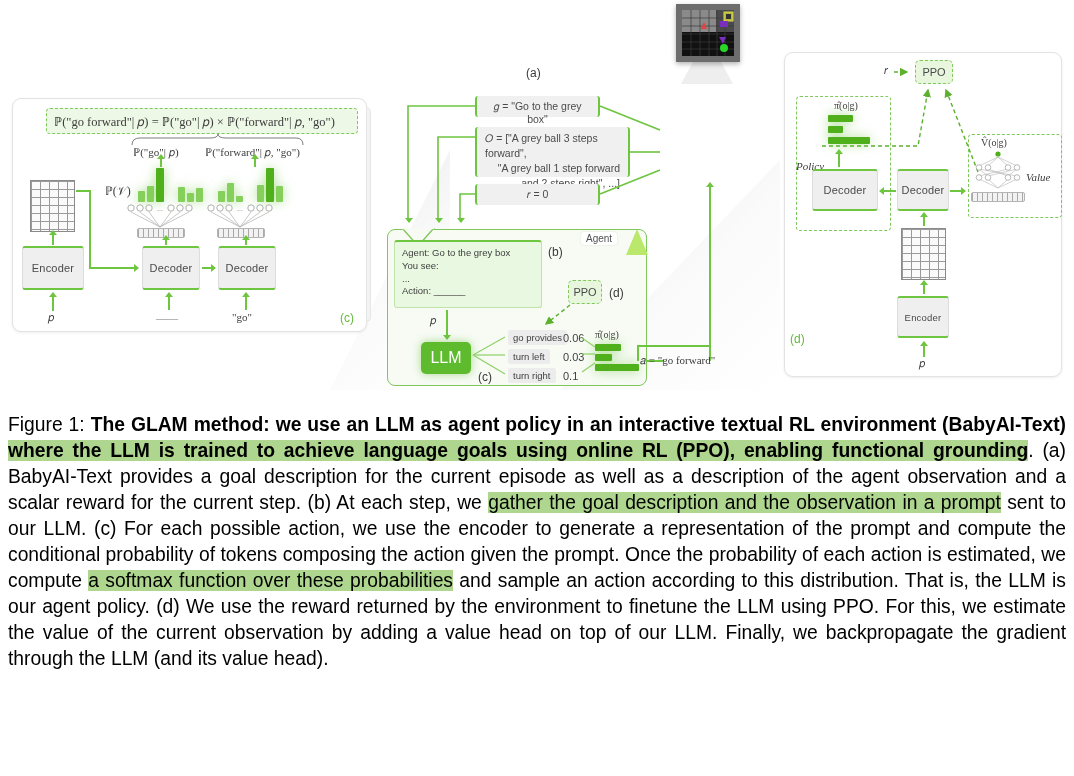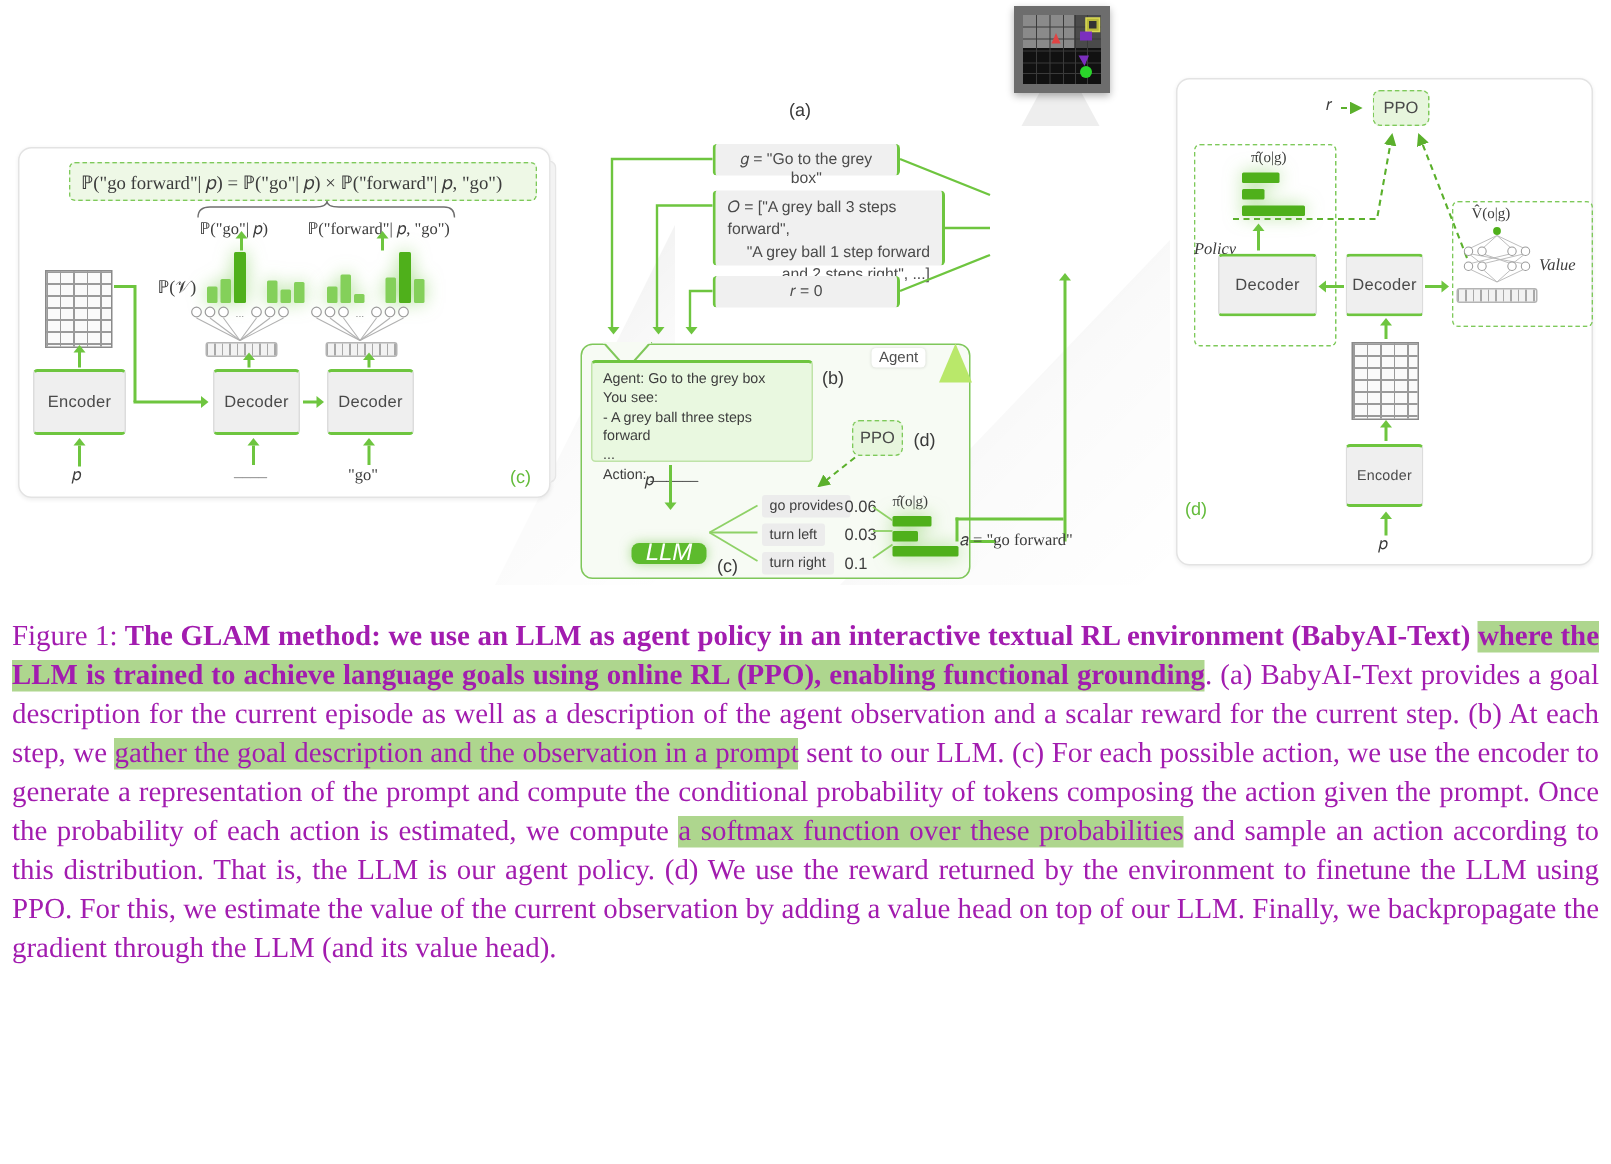--- a/index.html
+++ b/index.html
@@ -139,22 +139,22 @@
 
   
   #game-thumb { position:absolute; background:#6d6d6d; box-shadow:0 2px 5px rgba(0,0,0,.3); }
 
   
   .vnet { position:absolute; }
 
   
   #caption {
     position:absolute; left:8px; top:412px; width:1058px;
-    font-family:Liberation Serif, serif; font-size:19.3px; line-height:1.345;
-    color:#a21caf; text-align:justify; text-justify:inter-word;
+    font-family:Liberation Sans, sans-serif; font-size:19.3px; line-height:1.345;
+    color:#000000; text-align:justify; text-justify:inter-word;
   }
   .hl { background:#aed68e; }
 </style>
 </head>
 <body>
 
 <div id="root">
 
   <div id="figure">
 
@@ -354,31 +354,30 @@
     <svg style="position:absolute;left:402px;top:228px;" width="34" height="20">
       <path d="M0,0 L32,0 L16,18 Z" fill="#f7fbf4" stroke="#7fc75a" stroke-width="1.4"></path>
       <path d="M0,0 L32,0" stroke="#f7fbf4" stroke-width="2.4"></path>
     </svg>
     <div id="agent-badge" style="left:581px;top:232px;">Agent</div>
     <div id="agent-flag" style="left:626px;top:229px;"></div>
 
     <div id="prompt-box" style="left:394px;top:240px;width:148px;height:68px;">
       <div>Agent: Go to the grey box</div>
       <div>You see:</div>
-      <div>- A grey ball three steps forward</div>
       <div>...</div>
       <div>Action: ______</div>
     </div>
     <div class="panel-letter dark" style="left:548px;top:245px;">(b)</div>
 
     <div class="mathlbl" style="left:430px;top:314px;font-size:11px;">𝑝</div>
     <div class="arrow-v" style="left:446px;top:310px;height:26px;"></div>
     <div class="head-down" style="left:442.5px;top:335px;"></div>
 
-    <div id="llm-box" style="left:421px;top:362px;width:50px;height:14px;font-style:italic;">LLM</div>
+    <div id="llm-box" style="left:421px;top:342px;width:50px;height:32px;">LLM</div>
     <div class="panel-letter dark" style="left:478px;top:370px;">(c)</div>
 
     <svg style="position:absolute;left:471px;top:332px;" width="40" height="50">
       <g stroke="#8ed166" stroke-width="1.2" fill="none">
         <path d="M2,23 L34,5"></path>
         <path d="M2,23 L34,23"></path>
         <path d="M2,23 L34,42"></path>
       </g>
     </svg>
 

